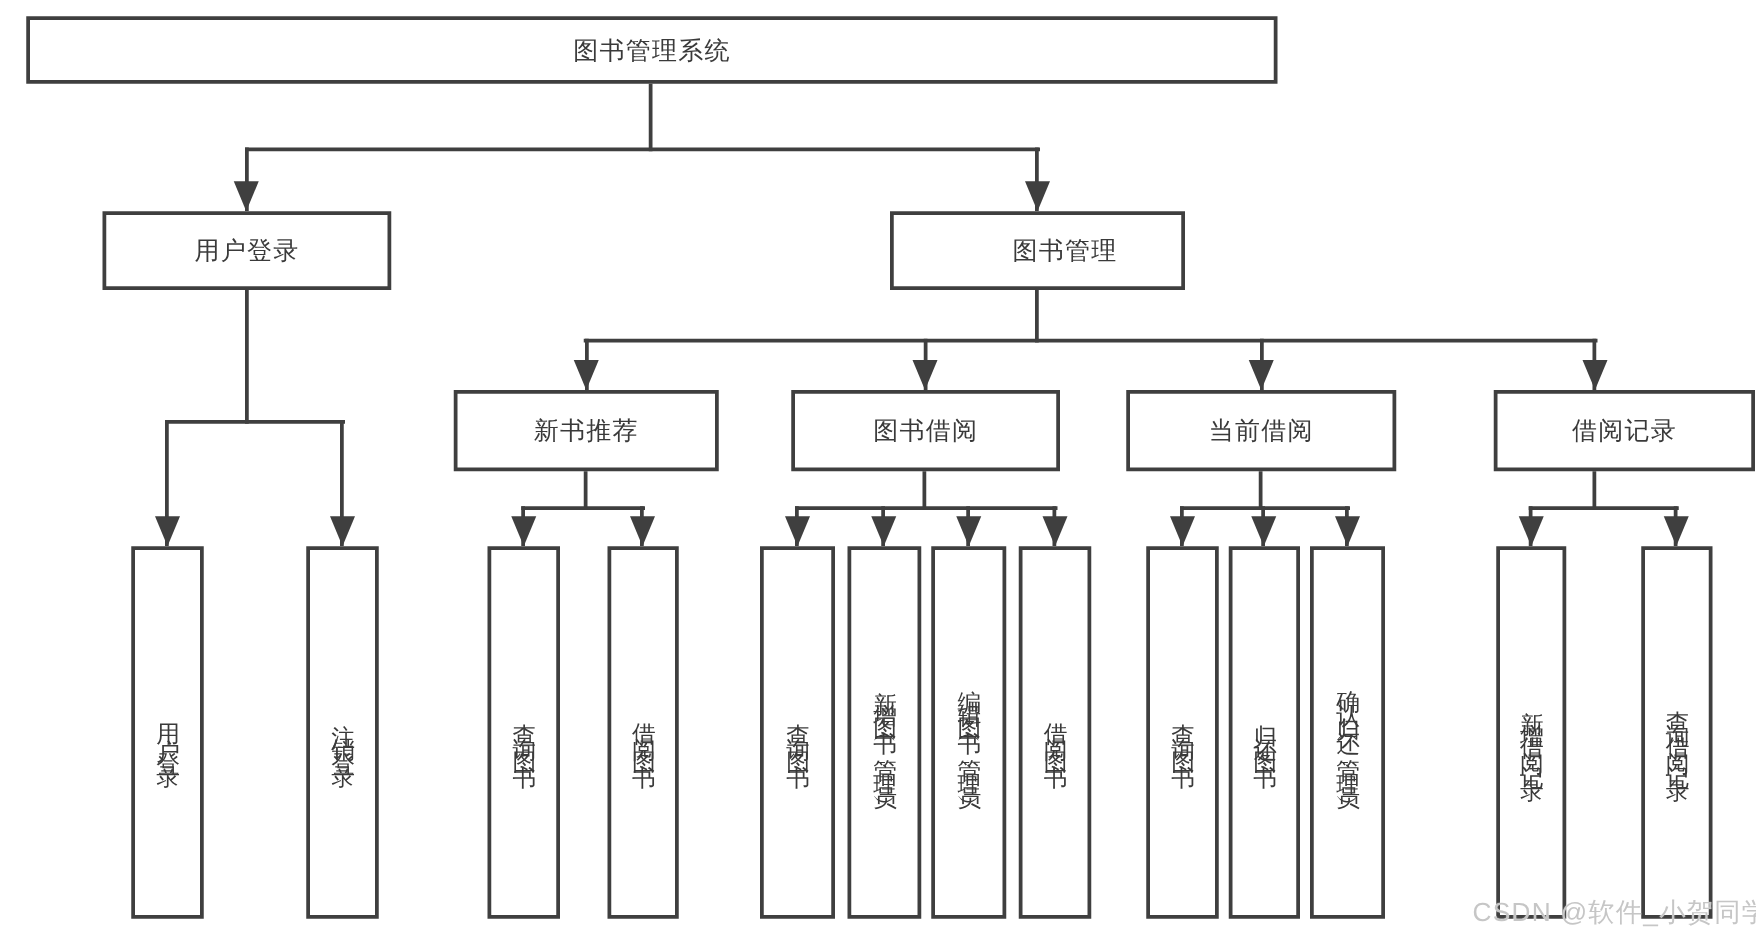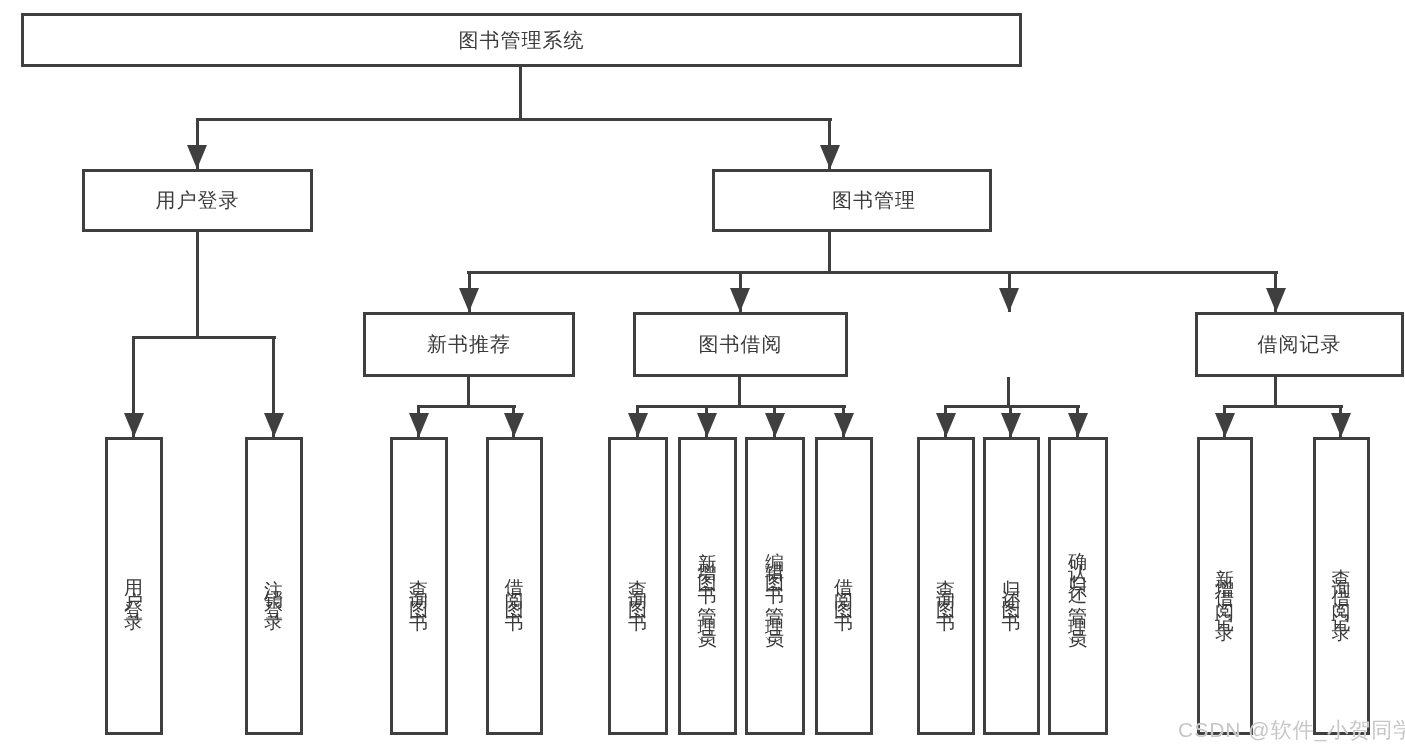--- a/index.html
+++ b/index.html
@@ -82,21 +82,21 @@
   <div class="vl" style="left:519px; top:67px; height:54px;"></div>
   <div class="hl" style="left:196px; top:118px; width:636px;"></div>
   <div class="vl" style="left:196px; top:118px; height:51px;"></div>
   <div class="ah" style="left:187px; top:145px;"></div>
   <div class="vl" style="left:828px; top:118px; height:51px;"></div>
   <div class="ah" style="left:820px; top:145px;"></div>
 
   <div class="box" style="left:82px; top:169px; width:231px; height:63px;">
     <span>用户登录</span>
   </div>
-  <div class="box" style="left:712px; top:169px; width:280px; height:63px;padding-left:44px;">
+  <div class="box" style="left:712px; top:169px; width:236px; height:63px;padding-left:44px;">
     <span>图书管理</span>
   </div>
 
   <div class="vl" style="left:196px; top:232px; height:107px;"></div>
   <div class="hl" style="left:132px; top:336px; width:144px;"></div>
   <div class="vl" style="left:132px; top:336px; height:101px;"></div>
   <div class="ah" style="left:124px; top:413px;"></div>
   <div class="vl" style="left:272px; top:336px; height:101px;"></div>
   <div class="ah" style="left:264px; top:413px;"></div>
 
@@ -110,20 +110,23 @@
   <div class="ah" style="left:999px; top:288px;"></div>
   <div class="vl" style="left:1274px; top:271px; height:41px;"></div>
   <div class="ah" style="left:1266px; top:288px;"></div>
 
   <div class="box" style="left:633px; top:312px; width:215px; height:65px;">
     <span>图书借阅</span>
   </div>
   <div class="box" style="left:363px; top:312px; width:212px; height:65px;">
     <span>新书推荐</span>
   </div>
+  <div class="box" style="left:901px; top:312px; width:216px; height:65px;">
+    <span>当前借阅</span>
+  </div>
   <div class="box" style="left:1171px; top:312px; width:209px; height:65px;margin-left:24px;">
     <span>借阅记录</span>
   </div>
 
   <div class="vl" style="left:467px; top:377px; height:31px;"></div>
   <div class="hl" style="left:417px; top:405px; width:99px;"></div>
   <div class="vl" style="left:417px; top:405px; height:32px;"></div>
   <div class="ah" style="left:409px; top:413px;"></div>
   <div class="vl" style="left:512px; top:405px; height:32px;"></div>
   <div class="ah" style="left:504px; top:413px;"></div>

